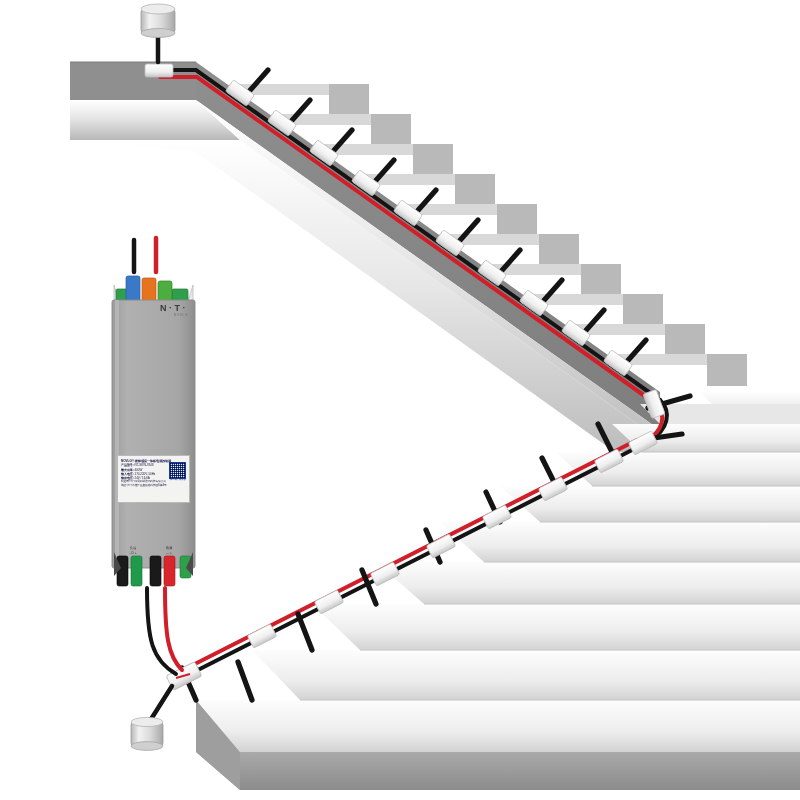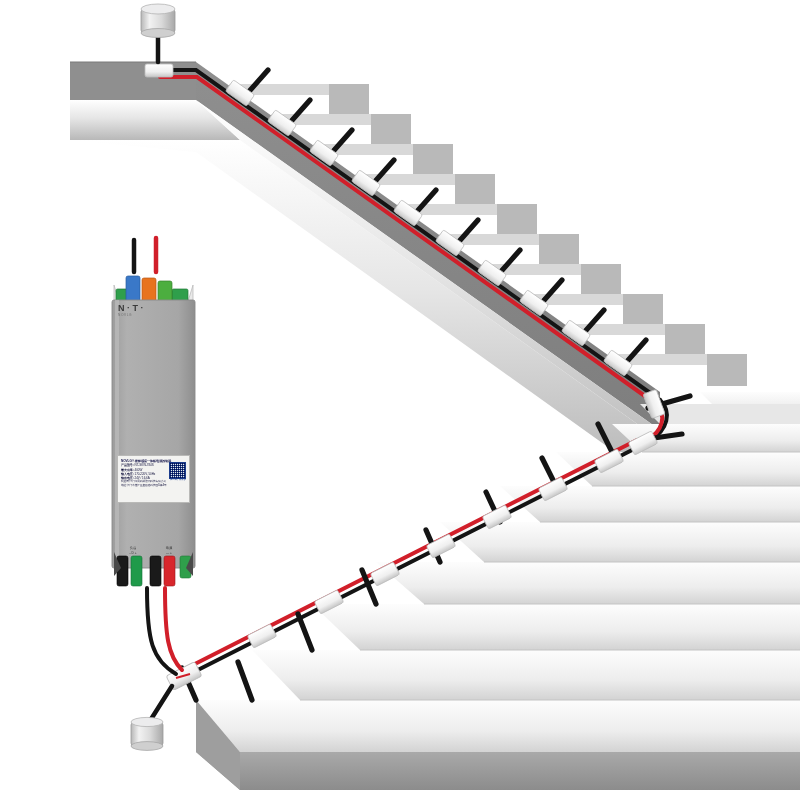--- a/index.html
+++ b/index.html
@@ -43,21 +43,21 @@
       repeating-linear-gradient(0deg,#1b3c8c 0 1px,#f3f3f1 1px 2px);
     background-blend-mode:multiply;
     border:0.5px solid #1b3c8c;
   }
   .qr-cap{
     position:absolute;right:1px;top:22px;width:20px;
     font-size:2.3px;line-height:3px;color:#1b3c8c;text-align:center;
     white-space:nowrap;
   }
   .brandmark{
-    position:absolute;left:118px;top:303px;width:70px;text-align:left;
+    position:absolute;left:118px;top:303px;width:70px;text-align:right;
     pointer-events:none;
   }
   .brandmark .bm-main{
     font-size:9px;line-height:10px;letter-spacing:2.5px;font-weight:bold;
     color:#3a3a3a;
   }
   .brandmark .bm-sub{
     font-size:3.2px;line-height:5px;letter-spacing:0.6px;color:#6d6d6d;
   }
   .term-caps{

